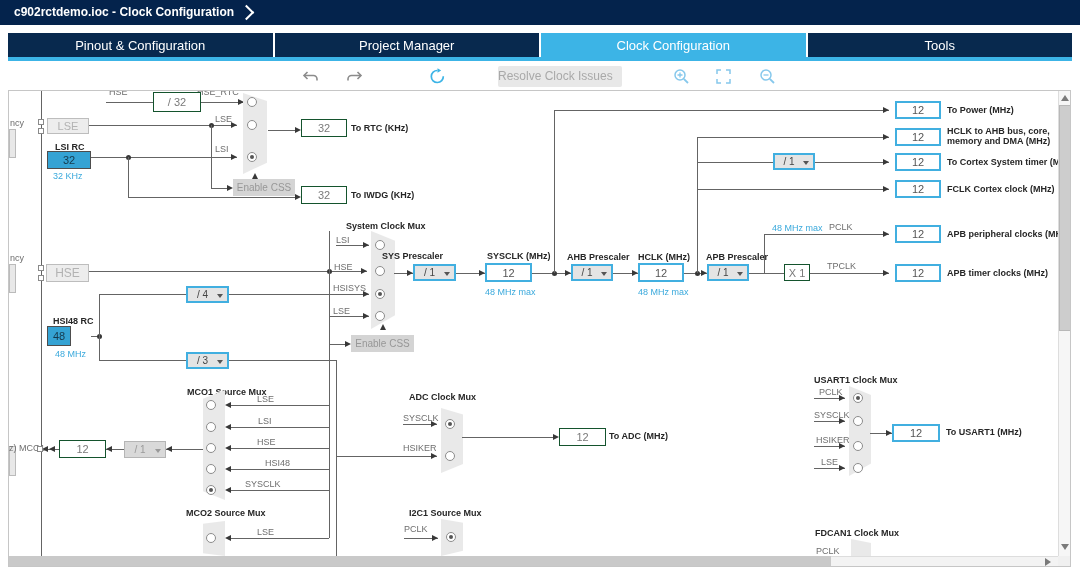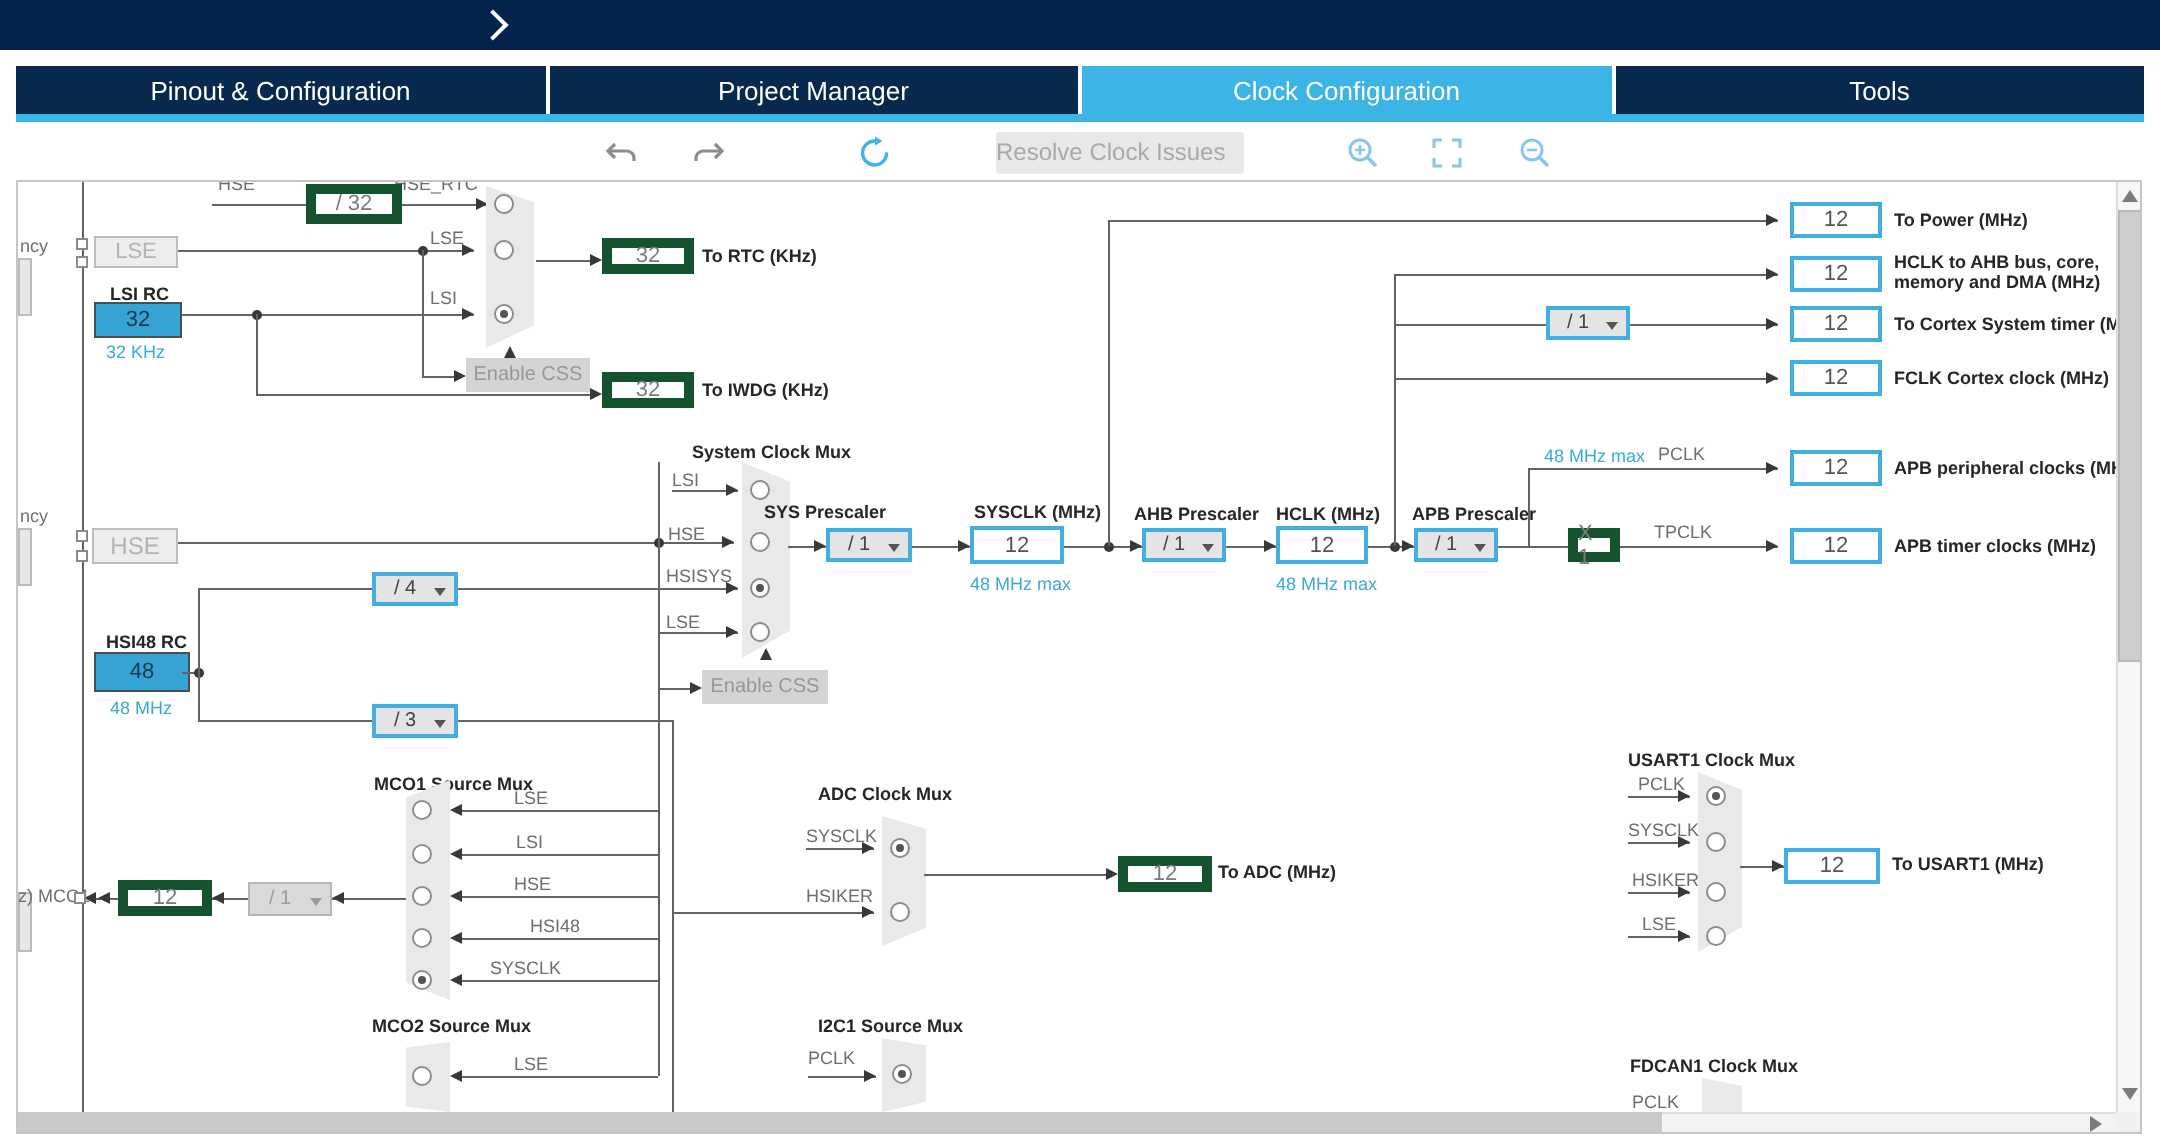--- a/index.html
+++ b/index.html
@@ -14,21 +14,21 @@
 .tabline{left:8px;top:57px;width:1064px;height:4px;background:#3cb4e6}
 .btn-resolve{left:498px;top:66px;width:124px;height:21px;background:#e8e8e8;color:#a9a9a9;font-size:12px;line-height:21px;border-radius:2px}
 .icon{cursor:pointer}
 .pane{left:8px;top:90px;width:1063px;height:477px;border:1px solid #c6c6c6;background:#fff;overflow:hidden}
 .lh{height:1px;background:#646464}
 .lv{width:1px;background:#646464}
 .ar{width:0;height:0;border-top:3px solid transparent;border-bottom:3px solid transparent;border-left:6px solid #383838}
 .al{width:0;height:0;border-top:3px solid transparent;border-bottom:3px solid transparent;border-right:6px solid #383838}
 .au{width:0;height:0;border-left:3px solid transparent;border-right:3px solid transparent;border-bottom:6px solid #383838}
 .dot{width:5px;height:5px;border-radius:50%;background:#383838}
-.vbox{border:5px solid #14532d;background:#fff;color:#7a7a7a;font-size:11px;display:flex;align-items:center;justify-content:center}
+.vbox{border:1px solid #14532d;background:#fff;color:#7a7a7a;font-size:11px;display:flex;align-items:center;justify-content:center}
 .vbox.blue{border:2px solid #41afe0;color:#555}
 .srcblue{background:#35a3d4;border:1px solid #4d4d4d;color:#15394c;font-size:11px;display:flex;align-items:center;justify-content:center}
 .srcgray{background:#ededed;border:1px solid #bdbdbd;color:#b3b3b3;display:flex;align-items:center;justify-content:center}
 .dd{background:#e4e4e4;border:2px solid #41afe0;color:#444;font-size:10px;display:flex;align-items:center;justify-content:center;padding-right:10px;cursor:pointer}
 .dd::after{content:'';position:absolute;right:4px;top:50%;margin-top:-1px;border-left:3px solid transparent;border-right:3px solid transparent;border-top:4px solid #555}
 .dd.dis{background:#d9d9d9;border:1px solid #b5b5b5;color:#9a9a9a;cursor:default}
 .dd.dis::after{border-top-color:#999}
 .css-btn{background:#d4d4d4;color:#979797;font-size:10px;display:flex;align-items:center;justify-content:center;cursor:pointer}
 .mux{background:#e9e9e9;clip-path:polygon(0 0,100% 10%,100% 86%,0 100%);filter:drop-shadow(0 0 1px #909090)}
 .muxr{background:#e9e9e9;clip-path:polygon(0 8%,100% 0,100% 100%,0 92%);filter:drop-shadow(0 0 1px #909090)}
@@ -40,20 +40,21 @@
 .pin{width:6px;height:6px;background:#fff;border:1px solid #8a8a8a}
 .clipbox{background:#e8e8e8;border:1px solid #bbb}
 .vtrack{background:#f6f6f6;border-left:1px solid #ddd}
 .vthumb{background:#cdcdcd;border:1px solid #b8b8b8;cursor:pointer}
 .chev{width:0;height:0}
 </style>
 </head>
 <body>
 
 <div class="abs titlebar">
+  <div class="abs title">c902rctdemo.ioc - Clock Configuration</div>
   <div class="abs crumb"></div>
 </div>
 
 <div class="abs tabs">
   <div class="tab">Pinout &amp; Configuration</div>
   <div class="tab">Project Manager</div>
   <div class="tab active">Clock Configuration</div>
   <div class="tab">Tools</div>
 </div>
 <div class="abs tabline"></div>
@@ -138,21 +139,21 @@
   <div class="abs srcgray" style="left:38px;top:27px;width:42px;height:16px;font-size:11px">LSE</div>
   <div class="abs blab" style="left:46px;top:51px">LSI RC</div>
   <div class="abs srcblue" style="left:38px;top:60px;width:44px;height:18px">32</div>
   <div class="abs blu" style="left:44px;top:80px">32 KHz</div>
 
   <div class="abs pin" style="left:29px;top:174px"></div>
   <div class="abs pin" style="left:29px;top:184px"></div>
   <div class="abs srcgray" style="left:37px;top:173px;width:43px;height:18px;font-size:12px">HSE</div>
 
   <div class="abs blab" style="left:44px;top:225px">HSI48 RC</div>
-  <div class="abs srcblue" style="left:38px;top:235px;width:48px;height:20px">48</div>
+  <div class="abs srcblue" style="left:38px;top:235px;width:24px;height:20px">48</div>
   <div class="abs blu" style="left:46px;top:258px">48 MHz</div>
 
   <div class="abs lh" style="left:82px;top:245px;width:8px"></div>
   <div class="abs dot" style="left:88px;top:243px"></div>
   <div class="abs lv" style="left:90px;top:203px;height:66px"></div>
   <div class="abs lh" style="left:90px;top:203px;width:87px"></div>
   <div class="abs dd" style="left:177px;top:195px;width:43px;height:17px">/ 4</div>
   <div class="abs lh" style="left:90px;top:269px;width:87px"></div>
   <div class="abs dd" style="left:177px;top:261px;width:43px;height:17px">/ 3</div>
   <div class="abs lh" style="left:220px;top:269px;width:107px"></div>

